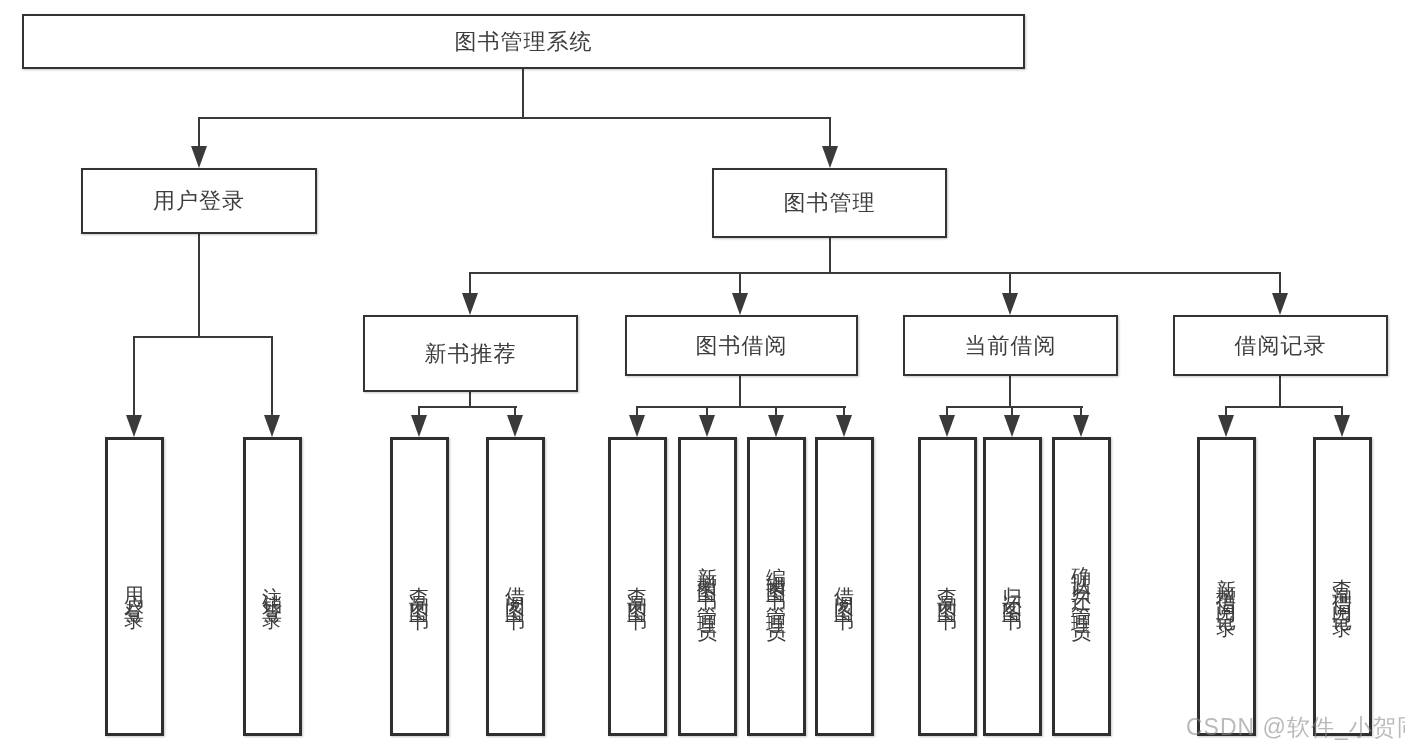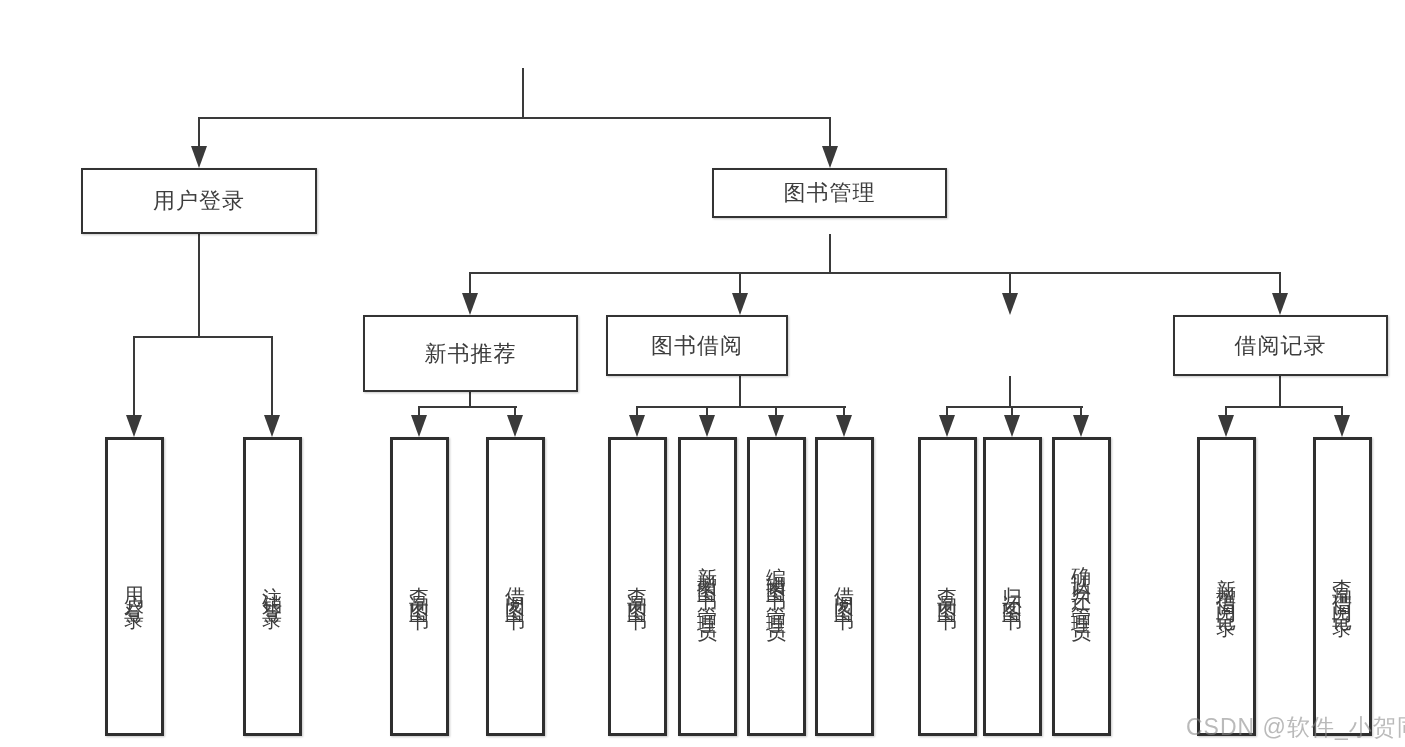--- a/index.html
+++ b/index.html
@@ -87,26 +87,28 @@
   <div class="vl" style="left:1080px;top:406px;height:12px"></div>
   <div class="tri" style="left:1073px;top:415px"></div>
 
   <div class="vl" style="left:1279px;top:376px;height:31px"></div>
   <div class="hl" style="left:1225px;top:406px;width:118px"></div>
   <div class="vl" style="left:1225px;top:406px;height:12px"></div>
   <div class="tri" style="left:1218px;top:415px"></div>
   <div class="vl" style="left:1341px;top:406px;height:12px"></div>
   <div class="tri" style="left:1334px;top:415px"></div>
 
+  <div class="hbox root" style="left:22px;top:14px;width:1003px;height:55px">图书管理系统</div>
 
   <div class="hbox" style="left:81px;top:168px;width:236px;height:66px">用户登录</div>
-  <div class="hbox" style="left:712px;top:168px;width:235px;height:50px">图书管理</div>
+  <div class="hbox" style="left:712px;top:168px;width:235px;height:70px">图书管理</div>
 
   <div class="hbox" style="left:363px;top:315px;width:215px;height:77px">新书推荐</div>
-  <div class="hbox" style="left:606px;top:315px;width:182px;height:61px">图书借阅</div>
+  <div class="hbox" style="left:625px;top:315px;width:233px;height:61px">图书借阅</div>
+  <div class="hbox" style="left:903px;top:315px;width:215px;height:61px">当前借阅</div>
   <div class="hbox" style="left:1173px;top:315px;width:215px;height:61px">借阅记录</div>
 
   <div class="vbox" style="left:105px">用户登录</div>
   <div class="vbox" style="left:243px">注销登录</div>
   <div class="vbox" style="left:390px">查询图书</div>
   <div class="vbox" style="left:486px">借阅图书</div>
   <div class="vbox" style="left:608px">查询图书</div>
   <div class="vbox" style="left:678px">新增图书（管理员）</div>
   <div class="vbox" style="left:747px">编辑图书（管理员）</div>
   <div class="vbox" style="left:815px">借阅图书</div>

